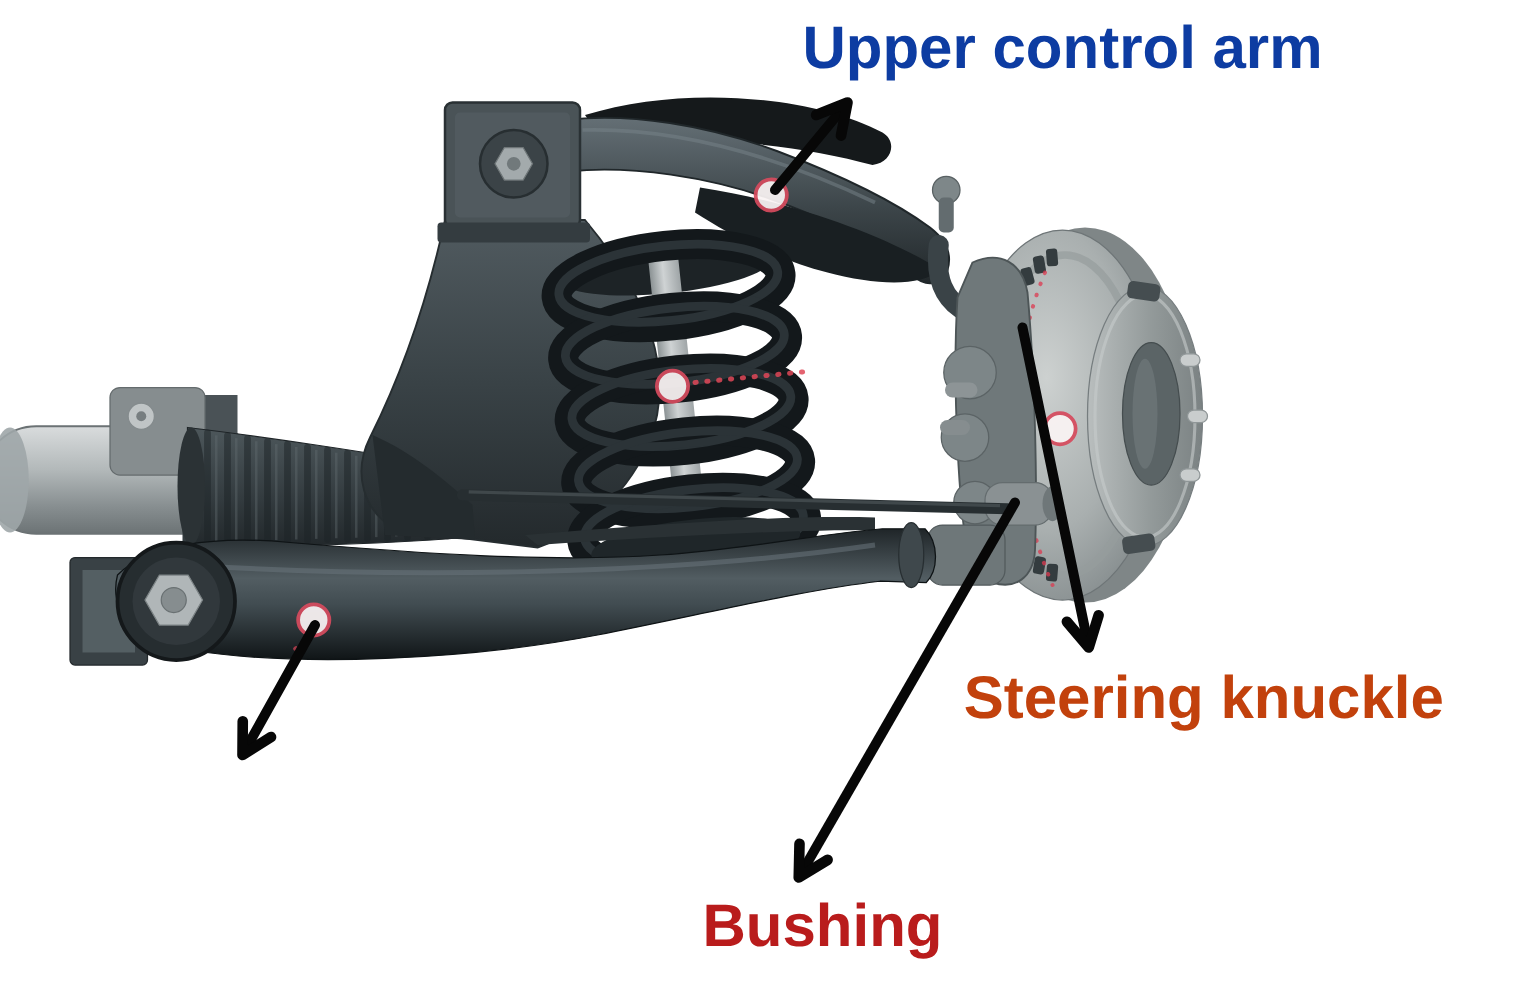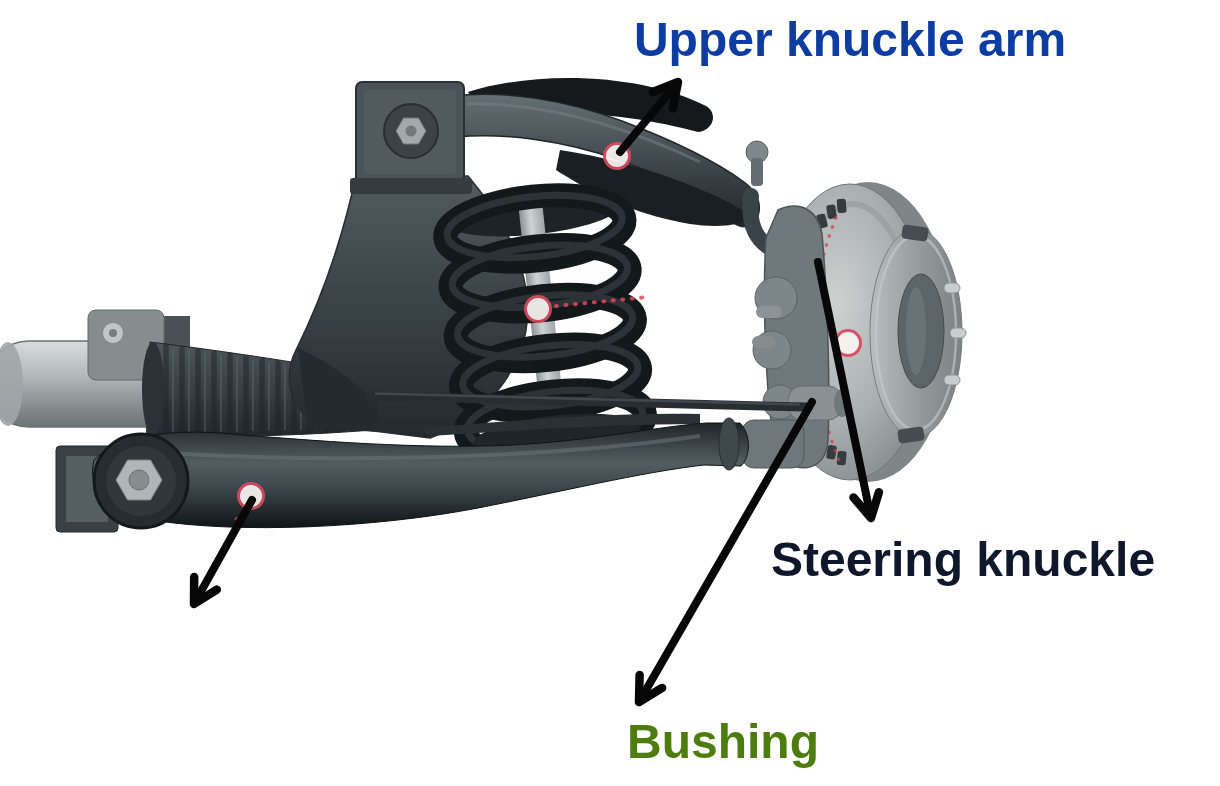--- a/index.html
+++ b/index.html
@@ -234,17 +234,17 @@
       <path d="M 652.9,92.0 L 678,82 L 672.8,108.5" fill="none" stroke="#070707" stroke-width="8.5" stroke-linecap="round" stroke-linejoin="round"></path>
       <line x1="252" y1="500" x2="196.4" y2="599.6" stroke="#070707" stroke-width="8" stroke-linecap="round"></line>
       <path d="M 216.8,589.6 L 194,604 L 194.2,577.0" fill="none" stroke="#070707" stroke-width="8.5" stroke-linecap="round" stroke-linejoin="round"></path>
       <line x1="818" y1="262" x2="870.0" y2="513.1" stroke="#070707" stroke-width="8" stroke-linecap="round"></line>
       <path d="M 878.9,492.2 L 871,518 L 853.5,497.4" fill="none" stroke="#070707" stroke-width="8.5" stroke-linecap="round" stroke-linejoin="round"></path>
       <line x1="812" y1="402" x2="641.5" y2="697.7" stroke="#070707" stroke-width="8" stroke-linecap="round"></line>
       <path d="M 662.1,687.9 L 639,702 L 639.6,675.0" fill="none" stroke="#070707" stroke-width="8.5" stroke-linecap="round" stroke-linejoin="round"></path>
     </svg>
 
   <div id="labels">
-      <div class="part-label" style="left: 850px; top: 39px; color: rgb(13, 60, 162);">Upper knuckle arm</div>
-      <div class="part-label" style="left: 963px; top: 559px; color: #0f172a;">Steering knuckle</div>
-      <div class="part-label" style="left: 723px; top: 741px; color: #4d7c0f;">Bushing</div>
+      <div class="part-label" style="left: 850px; top: 39px; color: rgb(13, 60, 162);">Upper control arm</div>
+      <div class="part-label" style="left: 963px; top: 559px; color: #c2410c;">Steering knuckle</div>
+      <div class="part-label" style="left: 658px; top: 741px; color: #b91c1c;">Bushing</div>
     </div>
 </div>
 
 </body></html>

